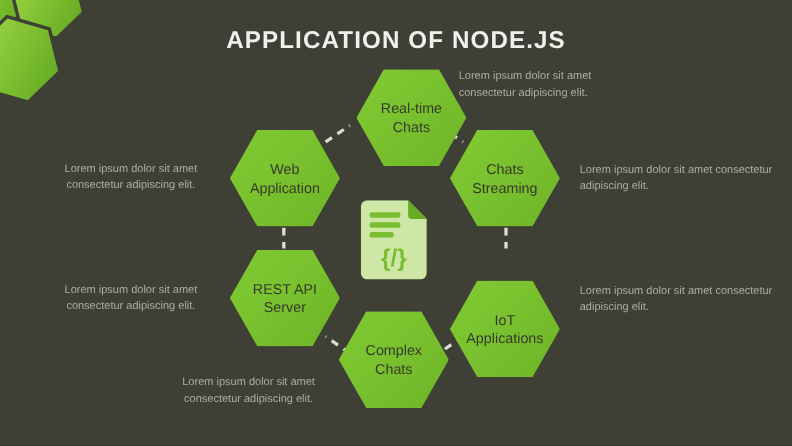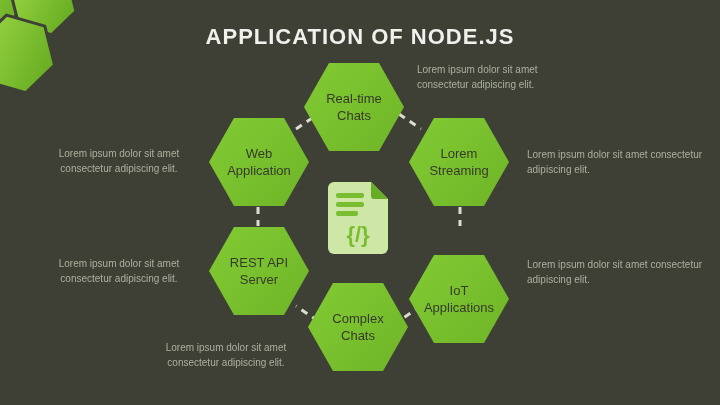--- a/index.html
+++ b/index.html
@@ -24,21 +24,21 @@
   .hex{
     position:absolute;width:100px;height:88px;
     clip-path:polygon(25% 0, 75% 0, 100% 50%, 75% 100%, 25% 100%, 0 50%);
     background:linear-gradient(135deg,#82cb33 0%,#6fb528 100%);
     display:flex;align-items:center;justify-content:center;
   }
   .hex .hex-label{
     width:84px;text-align:center;
     font-size:13px;line-height:1.32;color:#373a2b;
   }
-  .hex-top{left:304px;top:63px;}
+  .hex-top{left:324px;top:63px;}
   .hex-upper-right{left:409px;top:118px;}
   .hex-lower-right{left:409px;top:227px;margin-top:28px;}
   .hex-bottom{left:308px;top:283px;}
   .hex-lower-left{left:209px;top:227px;}
   .hex-upper-left{left:209px;top:118px;}
   .desc{
     position:absolute;
     font-size:10px;line-height:15px;color:#abb09d;
   }
   .desc-top{left:417px;top:62px;width:168px;text-align:left;}
@@ -78,21 +78,21 @@
       <line x1="421" y1="306" x2="399" y2="321"></line>
       <line x1="318" y1="321" x2="296" y2="306"></line>
       <line x1="258" y1="207" x2="258" y2="226"></line>
     </g>
   </svg>
 
   <div class="hex hex-top">
     <span class="hex-label">Real-time Chats</span>
   </div>
   <div class="hex hex-upper-right">
-    <span class="hex-label">Lorem Streaming</span>
+    <span class="hex-label">Chats Streaming</span>
   </div>
   <div class="hex hex-lower-right">
     <span class="hex-label">IoT Applications</span>
   </div>
   <div class="hex hex-bottom">
     <span class="hex-label">Complex Chats</span>
   </div>
   <div class="hex hex-upper-left">
     <span class="hex-label">Web Application</span>
   </div>

